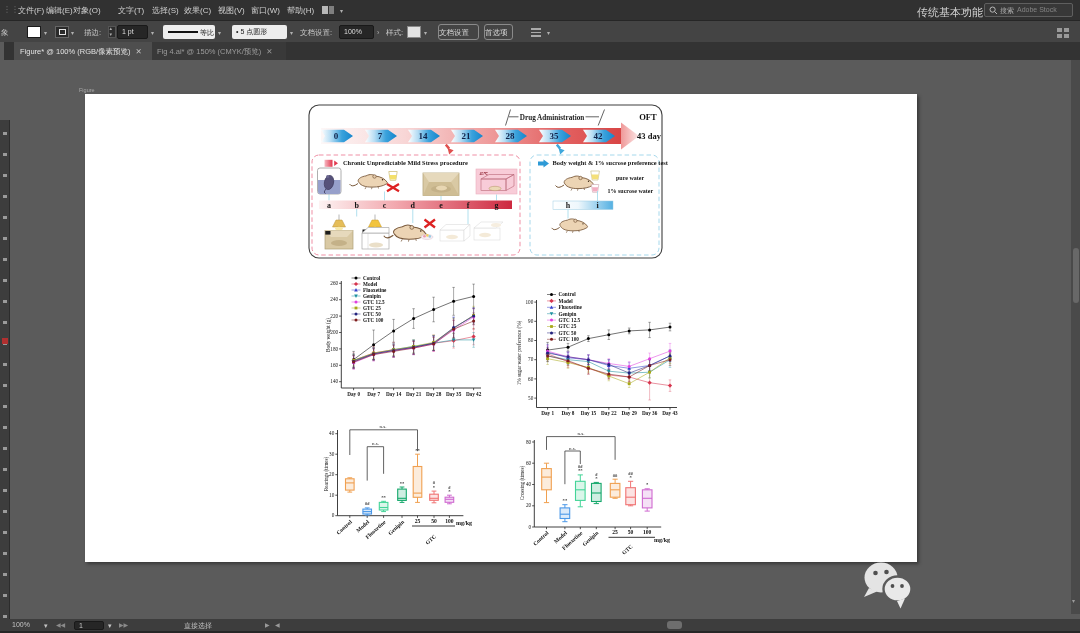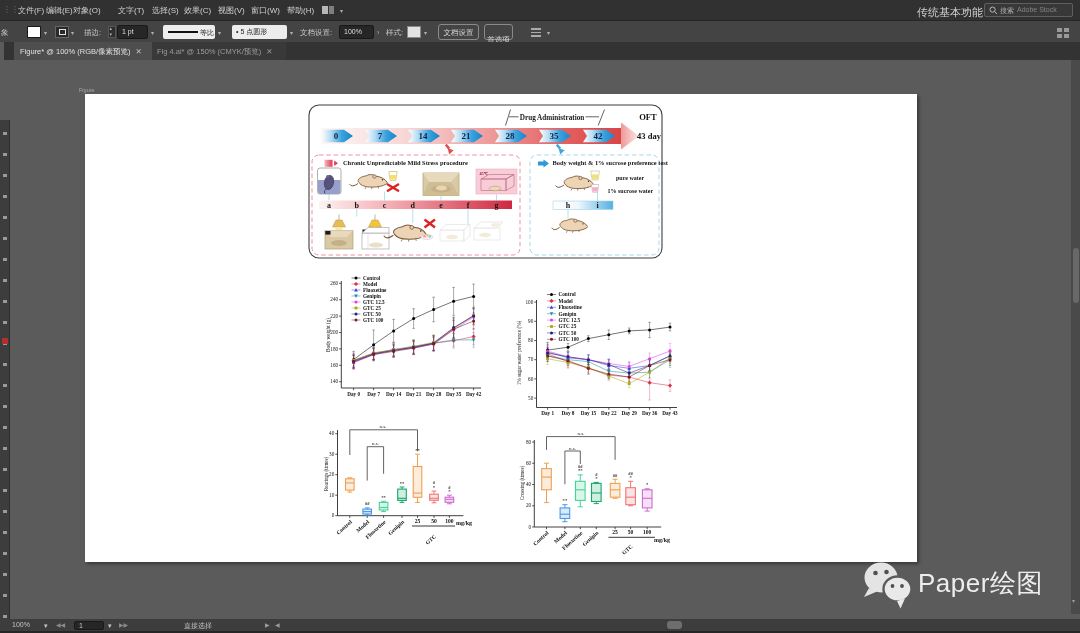--- a/index.html
+++ b/index.html
@@ -11,21 +11,21 @@
 .dd{position:absolute;font-size:6px;color:#b0b0b0}
 #tabbar{left:4px;top:42px;width:1080px;height:18px;background:#333333}
 #canvasarea{left:0;top:60px;width:1080px;height:559px;background:#5b5b5b}
 #toolstrip{left:0;top:60px;width:10px;height:554px;background:#3d3d3d;border-right:1px solid #2c2c2c}
 #artboard{left:85px;top:34px;width:832px;height:468px;background:#fff;box-shadow:2px 2px 3px rgba(25,25,25,0.5)}
 #statusstrip{left:0;top:619px;width:1080px;height:12px;background:#3d3d3d}
 #statusbot{left:0;top:631px;width:1080px;height:2px;background:#262626}
 #statusstrip span{position:absolute;font-size:7px;color:#c4c4c4;top:2px;white-space:nowrap}
 .darkfield{position:absolute;background:#262626;border:1px solid #191919;border-radius:2px;color:#dedede;font-size:7px}
 .litefield{position:absolute;background:#ededed;border-radius:2px;color:#222;font-size:7px}
-.btn{position:absolute;border:1px solid #8a8a8a;border-radius:3px;color:#d8d8d8;font-size:7.5px;text-align:center}
+.btn{position:absolute;border:1px solid #8a8a8a;border-radius:3px;color:#d8d8d8;font-size:7.5px;}
 #wmtext{position:absolute;left:918px;top:506px;font-size:26px;color:#ededed;letter-spacing:0.5px}
 </style></head><body>
 <div id="app">
 
 <div id="menubar" class="abs">
 <span class="mi" style="left:3px;color:#777">⋮⋮</span>
 <span class="mi" style="left:18px">文件(F)</span>
       <span class="mi" style="left:46px">编辑(E)</span>
 <span class="mi" style="left:73px">对象(O)</span>
       <span class="mi" style="left:118px">文字(T)</span>
@@ -67,21 +67,21 @@
 <span class="dd" style="left:218px;top:8px">▾</span>
 <span class="litefield" style="left:232px;top:4px;width:55px;height:14px;padding:2px 0 0 4px">•  5 点圆形</span>
 <span class="dd" style="left:290px;top:8px">▾</span>
 <span class="ot" style="left:300px">文档设置:</span>
 <span class="darkfield" style="left:339px;top:4px;width:35px;height:14px;padding:2px 0 0 4px">100%</span>
 <span class="dd" style="left:377px;top:7.5px;font-size:7px">›</span>
 <span class="ot" style="left:386px">样式:</span>
 <span class="abs" style="left:407px;top:5px;width:14px;height:12px;background:#e2e2e2;border:1px solid #888"></span>
 <span class="dd" style="left:424px;top:8px">▾</span>
 <span class="btn" style="left:438px;top:3px;width:41px;height:16px;padding-top:3px">文档设置</span>
-<span class="btn" style="left:484px;top:3px;width:29px;height:16px;padding-top:10px">首选项</span>
+<span class="btn" style="left:484px;top:3px;width:29px;height:16px;padding-top:3px">首选项</span>
 <span class="abs" style="left:531px;top:7px;width:10px;height:1.5px;background:#aaa"></span>
 <span class="abs" style="left:531px;top:10.5px;width:10px;height:1.5px;background:#aaa"></span>
 <span class="abs" style="left:531px;top:14px;width:10px;height:1.5px;background:#aaa"></span>
 <span class="dd" style="left:547px;top:8px">▾</span>
 <span class="abs" style="left:1057px;top:7px;width:5px;height:4px;background:#999"></span>
 <span class="abs" style="left:1064px;top:7px;width:5px;height:4px;background:#999"></span>
 <span class="abs" style="left:1057px;top:13px;width:5px;height:4px;background:#999"></span>
 <span class="abs" style="left:1064px;top:13px;width:5px;height:4px;background:#999"></span>
 </div>
 
@@ -762,21 +762,20 @@
 <svg class="abs" style="left:856px;top:496px" width="70" height="70" viewBox="0 0 70 70">
 <ellipse cx="25" cy="21.5" rx="16.5" ry="15" fill="#e4e4e4"></ellipse>
 <polygon points="13,32 8,41 21,35.5" fill="#e4e4e4"></polygon>
 <circle cx="19.5" cy="17" r="2.3" fill="#4f4f4f"></circle>
 <circle cx="30.5" cy="16" r="2.3" fill="#4f4f4f"></circle>
 <ellipse cx="41.5" cy="33" rx="14" ry="12.5" fill="#e9e9e9" stroke="#5b5b5b" stroke-width="2.4"></ellipse>
 <polygon points="41,45 44.5,52.5 49,42.5" fill="#e9e9e9"></polygon>
 <circle cx="36.5" cy="30" r="1.9" fill="#4f4f4f"></circle>
 <circle cx="46" cy="30" r="1.9" fill="#4f4f4f"></circle>
 </svg>
-<div id="wmtext">Paper绘图</div>
 <div class="abs" style="left:1071px;top:0;width:9px;height:554px;background:#4a4a4a"></div>
 <div class="abs" style="left:1072.5px;top:188px;width:6px;height:55px;background:#686868;border-radius:3px"></div>
 <div class="abs" style="left:1072px;top:537px;width:7px;height:7px;color:#9a9a9a;font-size:6px">▾</div>
 </div>
 
 <div id="statusstrip" class="abs">
 <span style="left:12px">100%</span>
 <span class="dd" style="left:44px;top:3px">▾</span>
 <span style="left:56px;color:#8a8a8a;font-size:6px">◀◀</span>
 <span class="darkfield" style="left:74px;top:1.5px;width:30px;height:9px;font-size:7px;padding-left:4px">1</span>

